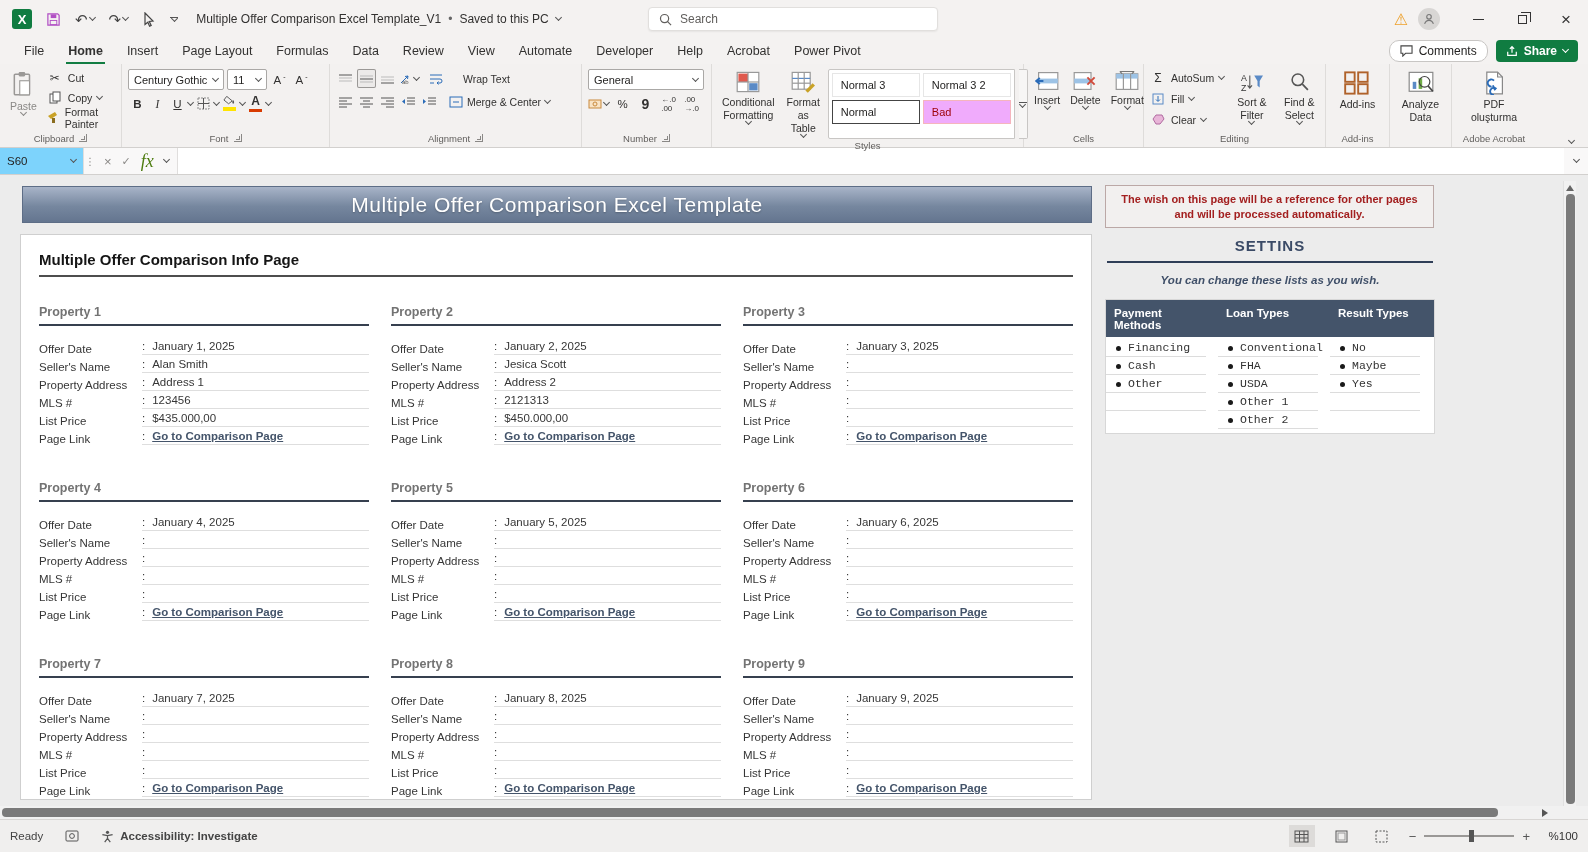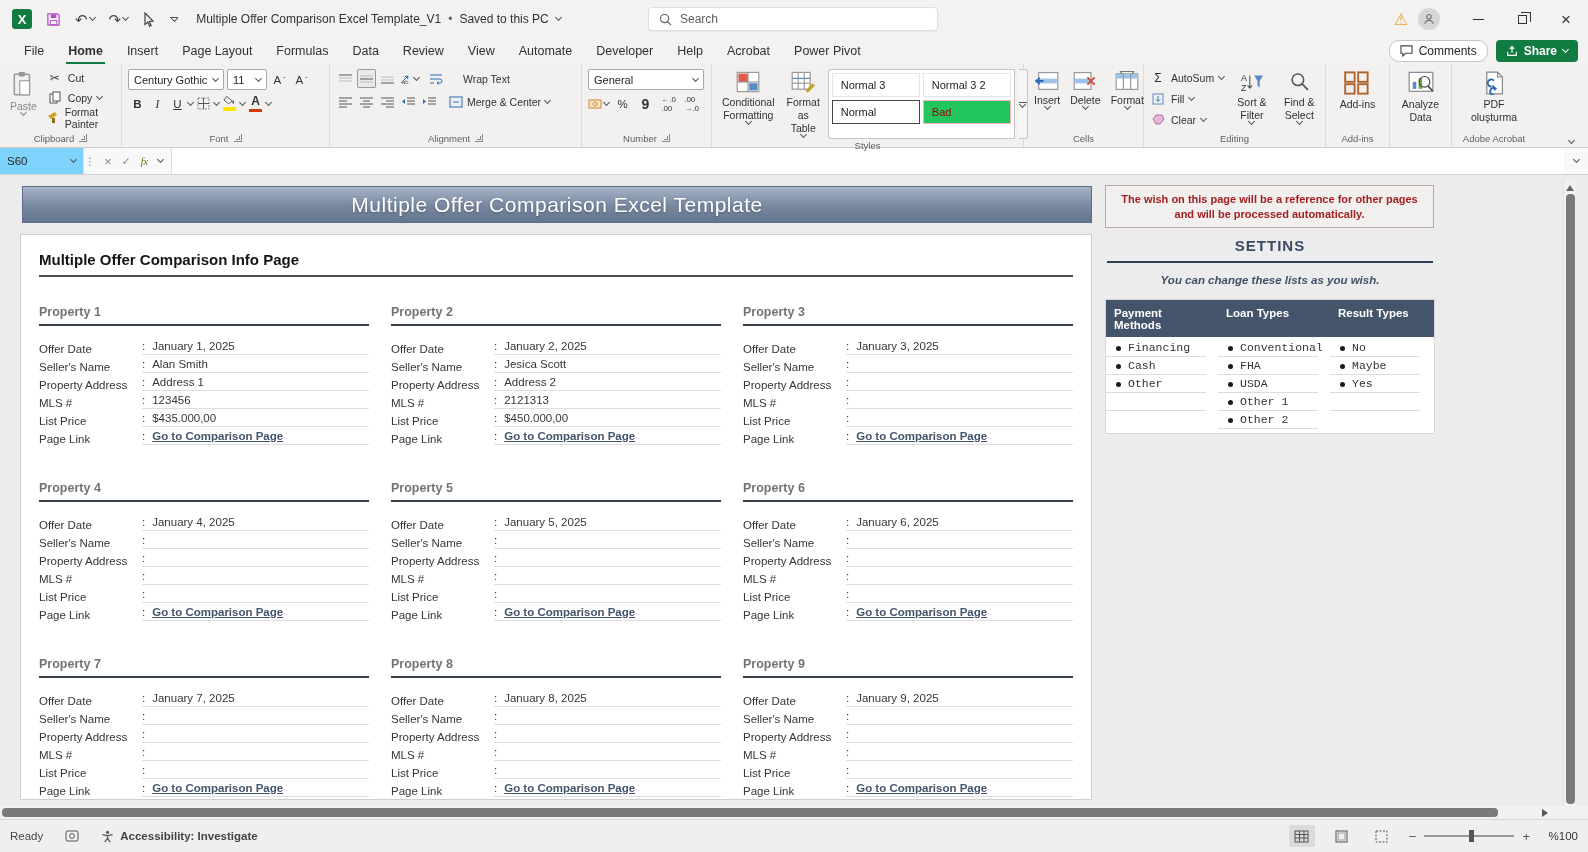--- a/index.html
+++ b/index.html
@@ -50,21 +50,21 @@
   .fontrow { display:flex; align-items:center; gap:3px; }
   .combo { background:#fff; border:1px solid #aaa8a6; height:21px; display:flex; align-items:center; justify-content:space-between; padding:0 5px; font-size:11px; border-radius:2px; }
   .btn17 { min-width:19px; height:19px; display:flex; align-items:center; justify-content:center; font-size:11.5px; border-radius:2px; color:#323130; gap:2px; }
   .selbox { box-shadow:inset 0 0 0 1px #9a9896; background:#eceae9; }
   .underbar { display:block; width:13px; height:3.5px; margin-top:0px; }
   .fx-letter { font-weight:bold; line-height:1; font-size:12px; }
   .algn { width:15px; height:12px; }
   .galgrid { display:grid; grid-template-columns:88px 88px; grid-auto-rows:24px; gap:3px; background:#fff; border:1px solid #c8c6c4; padding:3px; border-radius:2px 0 0 2px; }
   .chip { display:flex; align-items:center; padding:0 8px; font-size:11px; border:1px solid #e6e6e6; background:#fff; }
   .chip.selected { border:1.6px solid #444; }
-  .chip.bad { background:#22c55e; color:#9c0006; border-color:#f5b5bd; }
+  .chip.bad { background:#f0abfc; color:#9c0006; border-color:#f5b5bd; }
   .galstrip { width:16px; background:#f7f6f5; border:1px solid #c8c6c4; border-left:none; border-radius:0 2px 2px 0; display:flex; flex-direction:column; align-items:center; justify-content:center; }
   .ribbon-collapse { position:absolute; right:14px; bottom:4px; }
 
   
   .formulabar { height:27px; background:#f9f8f8; border-bottom:1px solid #d2d0ce; display:flex; align-items:stretch; }
   .namebox { width:84px; background:#7dd3fc; display:flex; align-items:center; justify-content:space-between; padding:0 7px; font-size:11.5px; border-right:1px solid #e0dedd; }
   .fb-dots { width:12px; display:flex; align-items:center; justify-content:center; color:#8a8886; font-size:10px; }
   .fb-btns { display:flex; align-items:center; gap:10px; padding:0 8px; border-right:1px solid #e0dedd; color:#8a8886; }
   .fb-input { flex:1; background:#fff; }
   .fb-exp { width:24px; display:flex; align-items:center; justify-content:center; }
@@ -612,21 +612,21 @@
 
   <div class="formulabar">
     <div class="namebox">
         <span>S60</span>
         <span class="chev"></span>
       </div>
     <div class="fb-dots">⋮</div>
     <div class="fb-btns">
       <span style="font-size:13px;">×</span>
       <span style="font-size:11px;">✓</span>
-      <span style="font-style:italic; font-family:'Liberation Serif',serif; color:#4d7c0f; font-size:10px;">fx</span>
+      <span style="font-style:italic; font-family:'Liberation Serif',serif; color:#4d7c0f; font-size:18px;">fx</span>
       <span class="chev"></span>
     </div>
     <div class="fb-input"></div>
     <div class="fb-exp">
         <span class="chev"></span>
       </div>
   </div>
 
   <div class="sheet">
     <div class="banner">Multiple Offer Comparison Excel Template</div>

